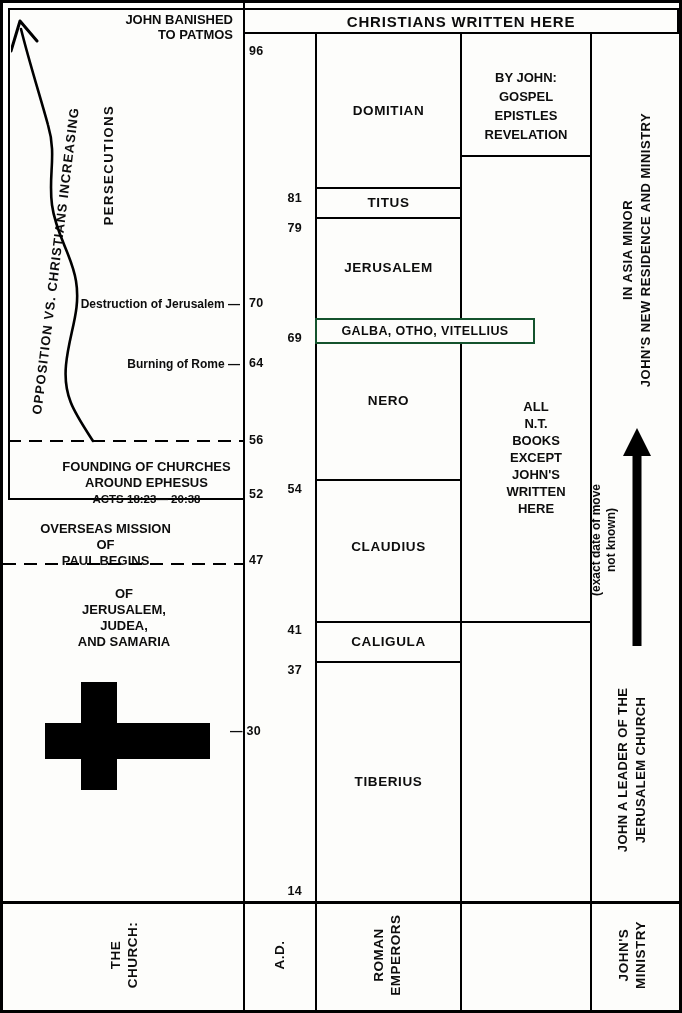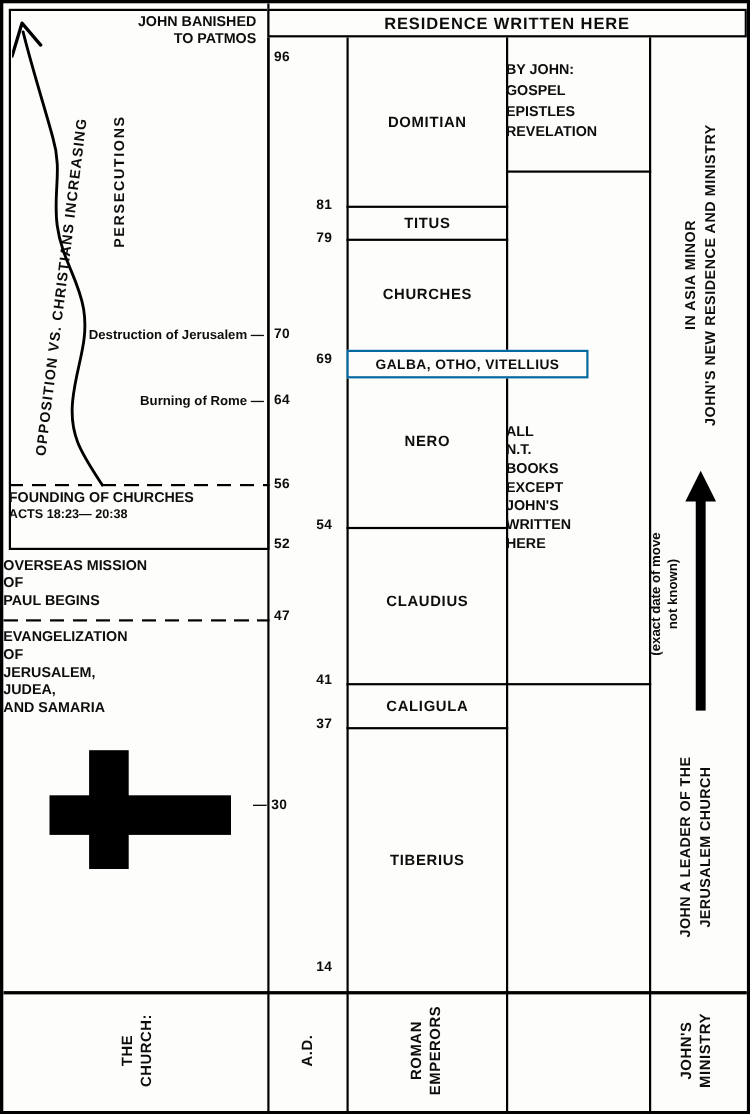--- a/index.html
+++ b/index.html
@@ -8,53 +8,53 @@
     position:relative; width:682px; height:1013px;
     background:#fdfdfb; color:#0d0d0d;
     border:3px solid #000; overflow:hidden;
     font-family:"Liberation Sans", sans-serif; font-weight:700;
   }
   .vline { position:absolute; width:2px; background:#000; }
   .hline { position:absolute; height:2px; background:#000; }
   .dash  { position:absolute; height:2px;
            background:repeating-linear-gradient(90deg,#000 0 13px,transparent 13px 21px); }
   .txt   { position:absolute; white-space:nowrap; }
-  .blockc{ position:absolute; text-align:left; }
+  .blockc{ position:absolute; text-align:center;margin-top:15px; }
   .rot   { position:absolute; text-align:center; transform:rotate(-90deg); transform-origin:center; }
   .rot83 { position:absolute; text-align:center; transform:rotate(-83deg); transform-origin:center; }
   .emp   { position:absolute; left:312px; width:147px; text-align:center;
            font-size:13.5px; letter-spacing:.6px; z-index:2; }
   .date  { position:absolute; font-size:12.5px; letter-spacing:.3px; z-index:2; }
-  .dateR { left:249px; width:50px; text-align:right; }
+  .dateR { left:249px; width:50px; text-align:right;margin-top:12px; }
   .dateL { left:246px; text-align:center; }
   .blk   { position:absolute; background:#000; }
   .headerbox { position:absolute; left:240px; top:5px; width:436px; height:26px;
            border:2px solid #000; display:flex; align-items:center; justify-content:center;
            font-size:15px; letter-spacing:.8px; background:#fdfdfb; z-index:4; }
   .innerbox { position:absolute; left:5px; top:5px; width:237px; height:492px;
            border:2px solid #000; }
   .galba { position:absolute; left:312px; top:315px; width:220px; height:26px;
-           border:2px solid #0369a1; background:#fdfdfb; z-index:3;
+           border:2px solid #14532d; background:#fdfdfb; z-index:3;
            display:flex; align-items:center; justify-content:center;
            font-size:12.5px; letter-spacing:.4px; }
   svg { display:block; }
 </style>
 </head>
 <body>
 
 <div class="page">
 
   <div class="vline" style="left:240px;top:0;height:1007px"></div>
   <div class="vline" style="left:312px;top:29px;height:978px"></div>
   <div class="vline" style="left:457px;top:29px;height:978px"></div>
   <div class="vline" style="left:587px;top:29px;height:978px"></div>
   <div class="hline" style="left:0;top:898px;width:676px;height:3px"></div>
 
   <div class="headerbox">
-    <span>RESIDENCE WRITTEN HERE</span>
+    <span>CHRISTIANS WRITTEN HERE</span>
   </div>
 
   <div class="innerbox"></div>
 
   <div class="txt" style="left:97px;top:9px;width:133px;text-align:right;font-size:13px;line-height:15px;white-space:normal;z-index:3">
     <div>JOHN BANISHED</div>
     <div>TO PATMOS</div>
   </div>
 
   <svg class="txt" style="left:8px;top:10px;z-index:1" width="100" height="440" viewBox="0 0 100 440">
@@ -75,33 +75,33 @@
   </div>
 
   <div class="txt" style="left:27px;top:294px;width:210px;text-align:right;font-size:12px">
     <span>Destruction of Jerusalem —</span>
   </div>
 
   <div class="dash" style="left:5px;top:437px;width:237px"></div>
 
   <div class="blockc" style="left:5px;top:441px;width:277px;font-size:13px;line-height:16px">
     <div>FOUNDING OF CHURCHES</div>
+    <div>AROUND EPHESUS</div>
     <div style="font-size:11.5px">ACTS 18:23— 20:38</div>
   </div>
 
   <div class="blockc" style="left:0;top:503px;width:205px;font-size:13px;line-height:16px">
     <div>OVERSEAS MISSION</div>
     <div>OF</div>
     <div>PAUL BEGINS</div>
   </div>
 
   <div class="dash" style="left:0;top:560px;width:242px"></div>
 
   <div class="blockc" style="left:0;top:568px;width:242px;font-size:13px;line-height:16px">
-    <div>EVANGELIZATION</div>
     <div>OF</div>
     <div>JERUSALEM,</div>
     <div>JUDEA,</div>
     <div>AND SAMARIA</div>
   </div>
 
   <div>
     <div class="blk" style="left:78px;top:679px;width:36px;height:108px"></div>
     <div class="blk" style="left:42px;top:720px;width:165px;height:36px"></div>
   </div>
@@ -122,21 +122,21 @@
   <div class="date dateR" style="top:869px">14</div>
 
   <div class="hline" style="left:312px;top:184px;width:147px"></div>
   <div class="hline" style="left:312px;top:214px;width:147px"></div>
   <div class="hline" style="left:312px;top:476px;width:147px"></div>
   <div class="hline" style="left:312px;top:618px;width:277px"></div>
   <div class="hline" style="left:312px;top:658px;width:147px"></div>
 
   <div class="emp" style="top:100px">DOMITIAN</div>
   <div class="emp" style="top:192px">TITUS</div>
-  <div class="emp" style="top:257px">CHURCHES</div>
+  <div class="emp" style="top:257px">JERUSALEM</div>
 
   <div class="galba">
     <span>GALBA, OTHO, VITELLIUS</span>
   </div>
 
   <div class="emp" style="top:390px">NERO</div>
   <div class="emp" style="top:536px">CLAUDIUS</div>
   <div class="emp" style="top:631px">CALIGULA</div>
   <div class="emp" style="top:771px">TIBERIUS</div>
 

